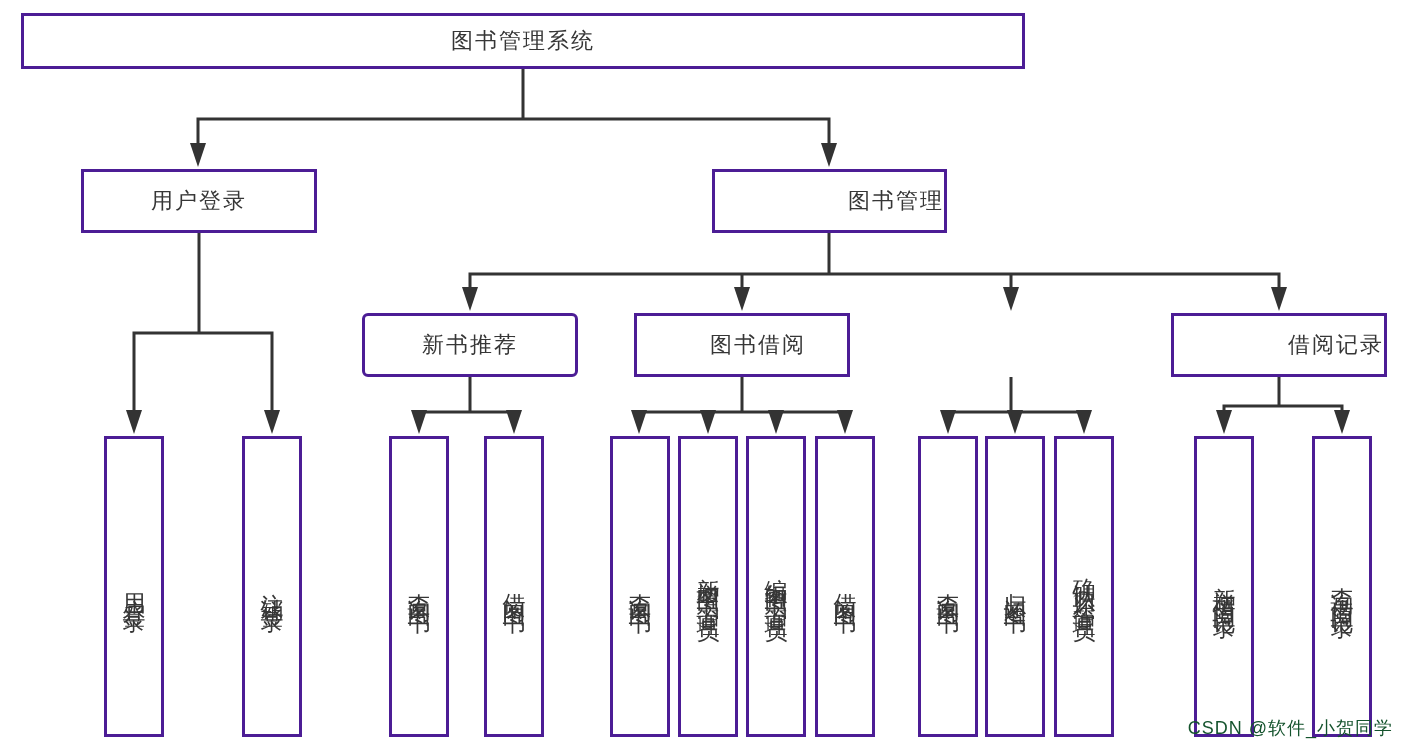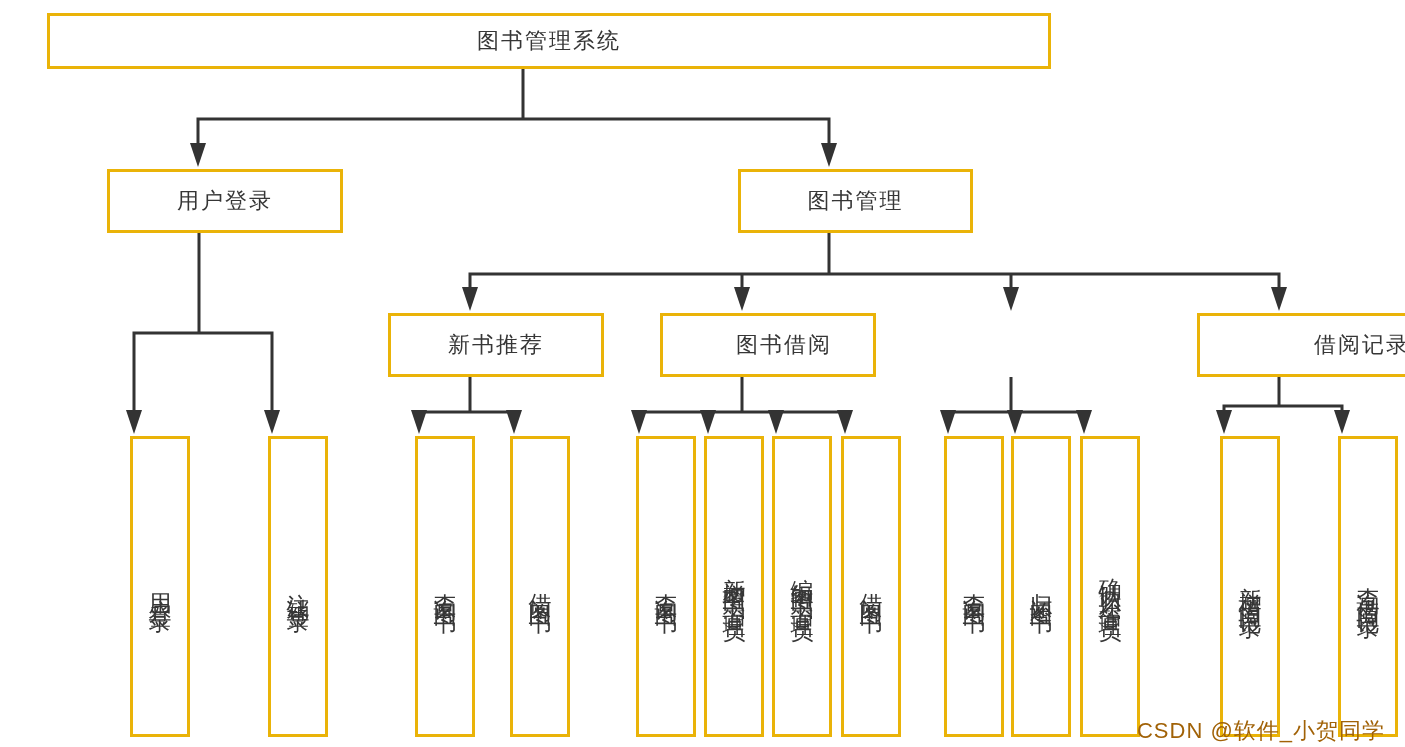--- a/index.html
+++ b/index.html
@@ -18,38 +18,37 @@
   .connectors {
     position: absolute;
     left: 0;
     top: 0;
     z-index: 1;
   }
   .box {
     position: absolute;
     box-sizing: border-box;
     background: #ffffff;
-    border: 3px solid #eab308;
+    border: 3px solid #4c1d95;
     display: flex;
     align-items: center;
     justify-content: center;
     color: #363636;
     z-index: 2;
-    margin-left: 26px;
   }
   .hlabel {
     font-size: 22px;
     letter-spacing: 2px;
     white-space: nowrap;
   }
   .root-box   { left: 21px;  top: 13px;  width: 1004px; height: 56px; }
   .l2-a       { left: 81px;  top: 169px; width: 236px;  height: 64px; }
-  .l2-b       { left: 712px; top: 169px; width: 235px;  height: 64px; }
+  .l2-b       { left: 712px; top: 169px; width: 235px;  height: 64px; justify-content: flex-end; }
   .l3         { top: 313px;  width: 216px; height: 64px; }
-  .l3-0       { left: 362px; }
+  .l3-0       { left: 362px; border-radius: 6px; }
   .l3-1       { left: 634px; padding-left: 32px; }
   .l3-2       { left: 903px; }
   .l3-3       { left: 1171px; justify-content: flex-end; }
   .leaf       { top: 436px; width: 60px; height: 301px; }
   .vtext {
     writing-mode: vertical-rl;
     text-orientation: mixed;
     font-size: 23px;
     letter-spacing: 6px;
     color: #363636;
@@ -63,25 +62,25 @@
   .lf-5  { left: 678px; }
   .lf-6  { left: 746px; }
   .lf-7  { left: 815px; }
   .lf-8  { left: 918px; }
   .lf-9  { left: 985px; }
   .lf-10 { left: 1054px; }
   .lf-11 { left: 1194px; }
   .lf-12 { left: 1312px; }
   .watermark {
     position: absolute;
-    right: 20px;
+    right: 12px;
     top: 716px;
-    font-size: 22px;
+    font-size: 18px;
     letter-spacing: 1px;
-    color: #a16207;
+    color: #14532d;
     z-index: 3;
     white-space: nowrap;
   }
 </style>
 </head>
 <body>
 
 <div class="canvas">
 
   <svg class="connectors" width="1405" height="747" viewBox="0 0 1405 747" xmlns="http://www.w3.org/2000/svg">

